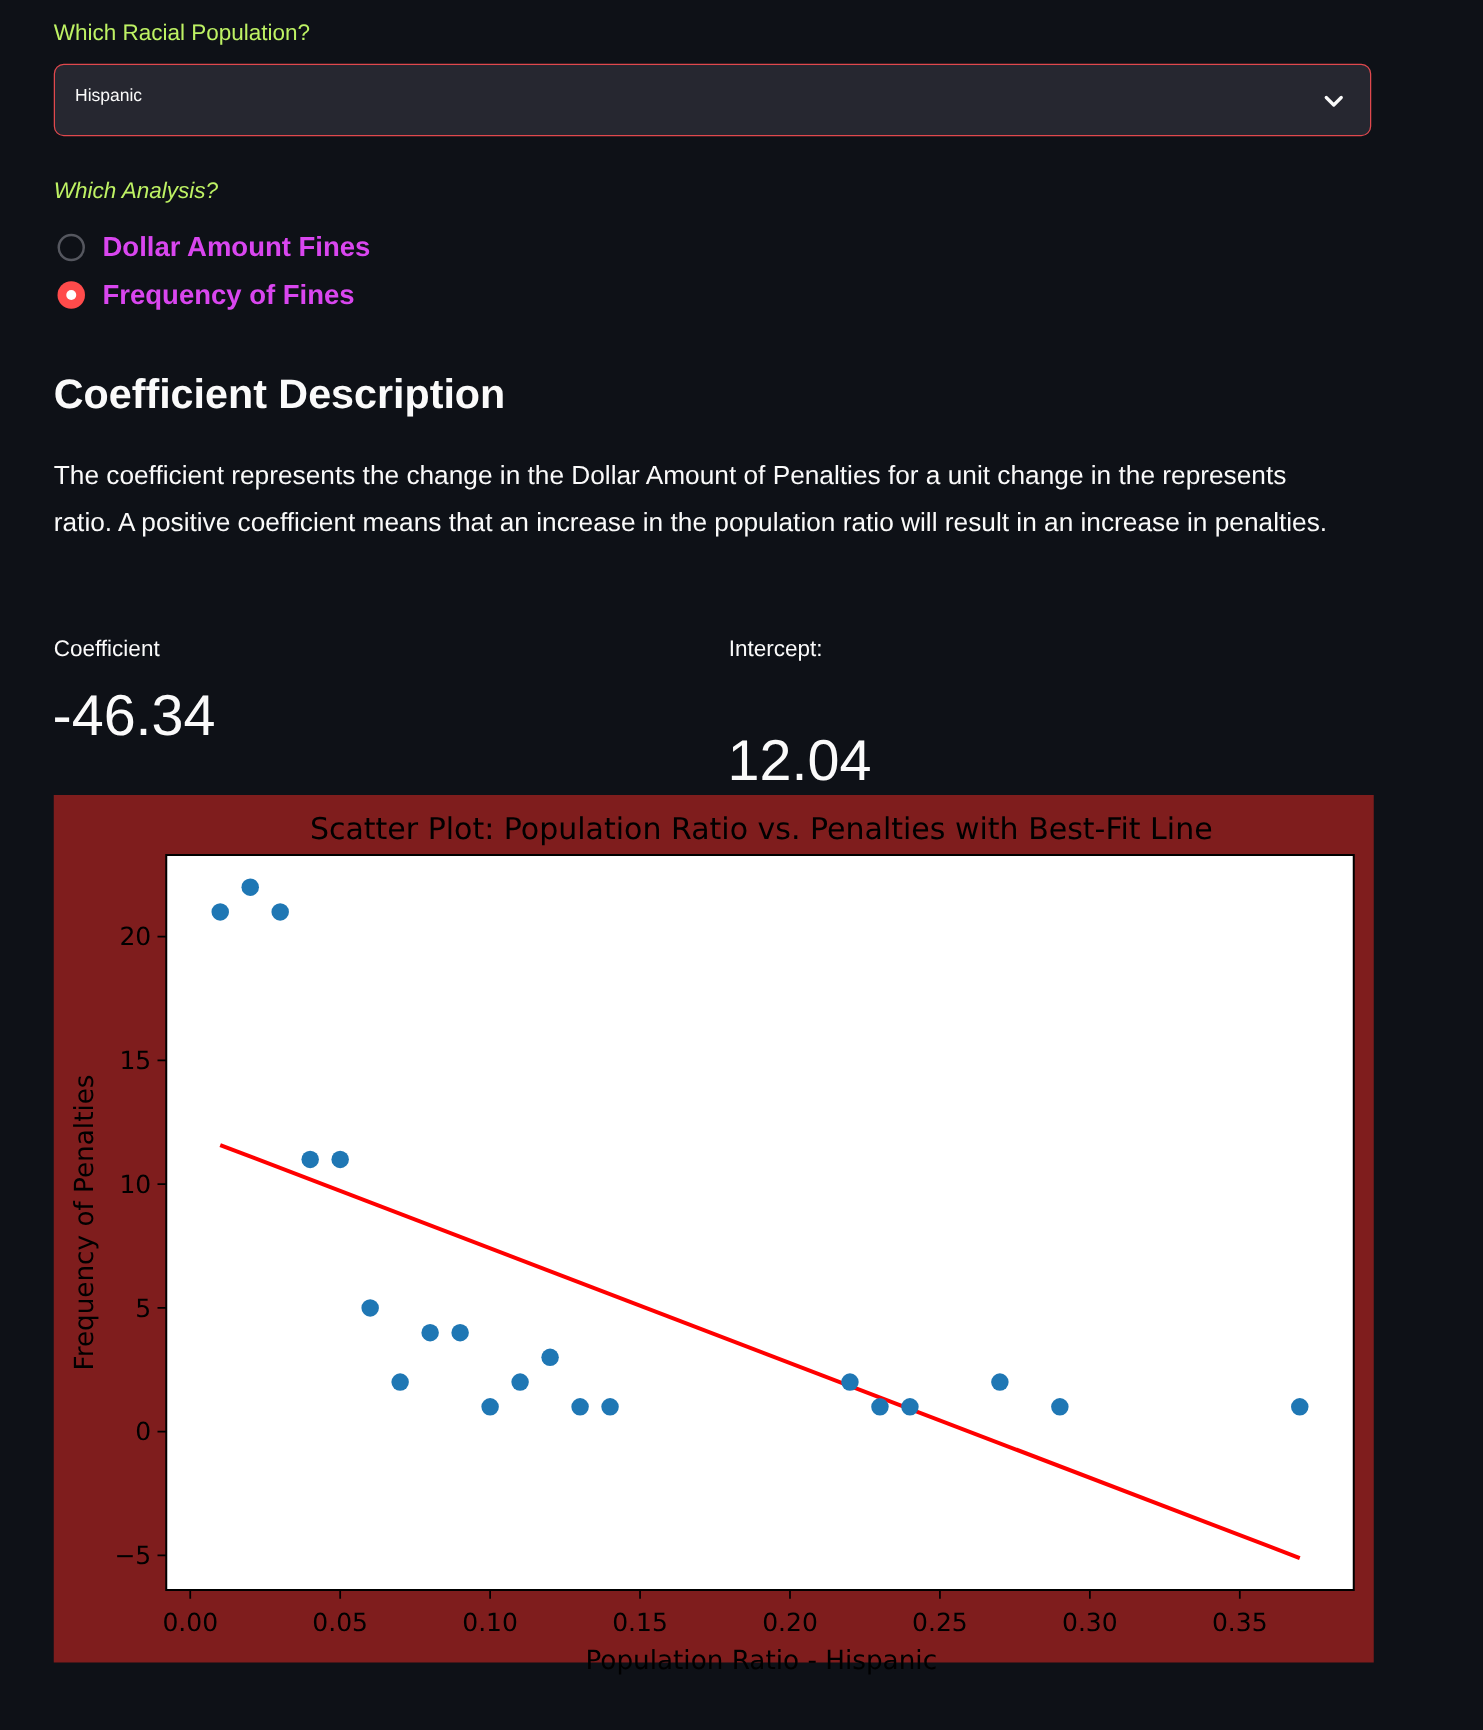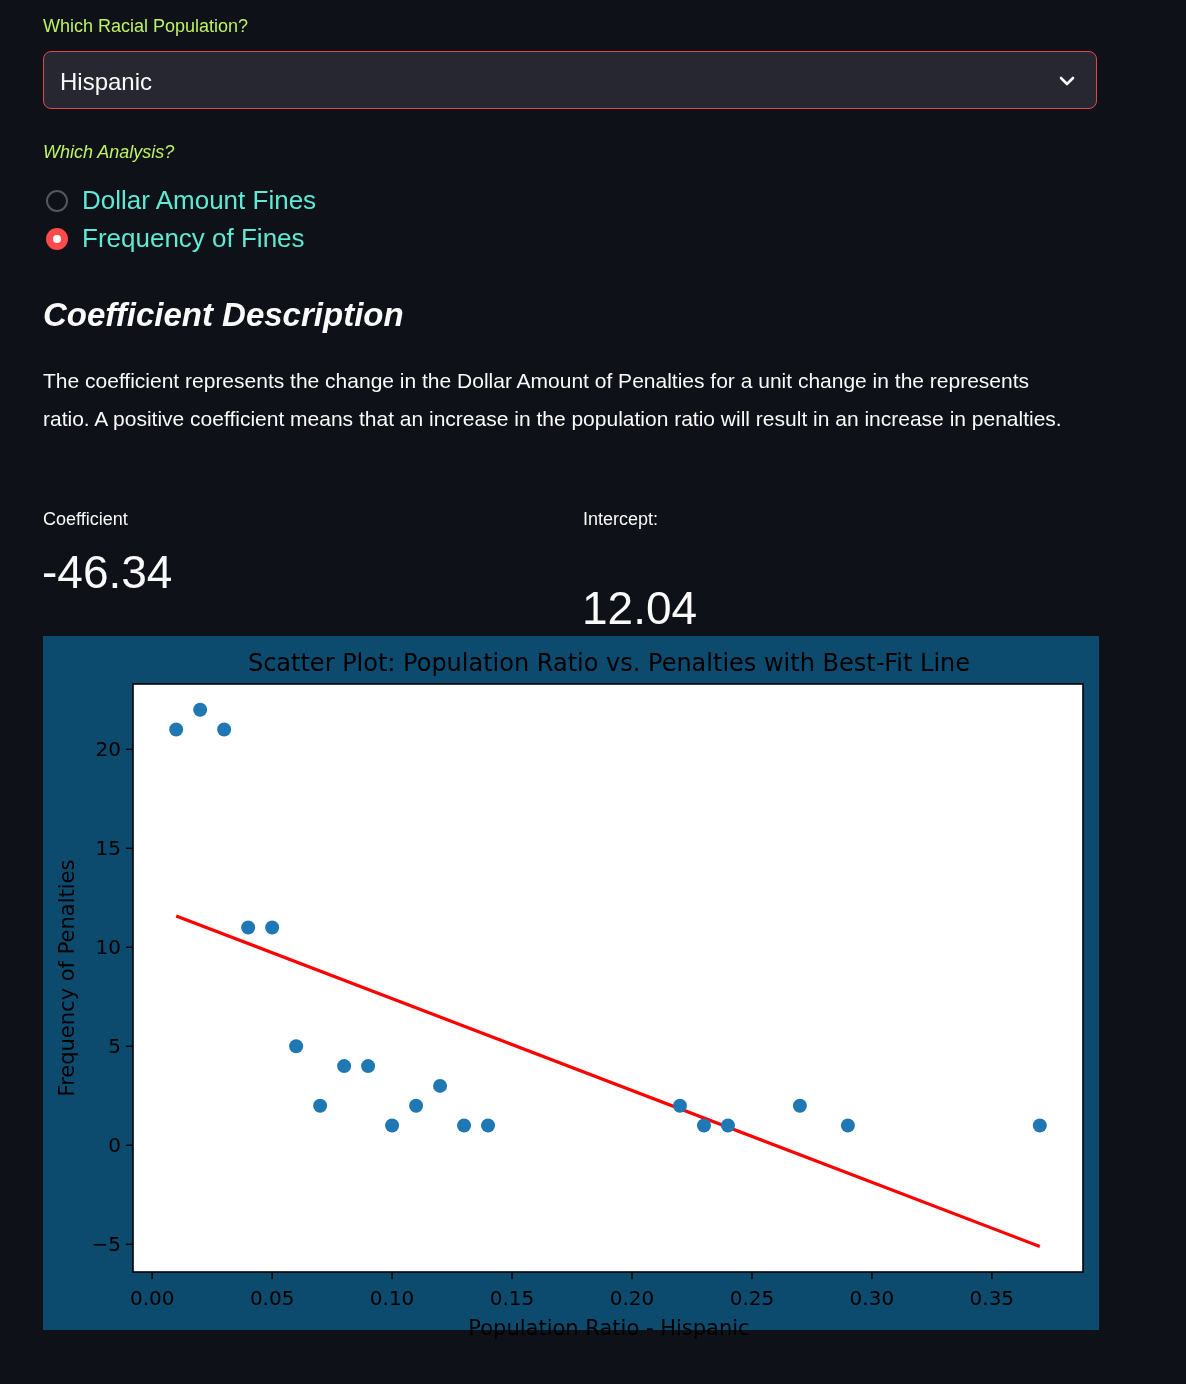--- a/index.html
+++ b/index.html
@@ -1,31 +1,31 @@
 <!DOCTYPE html>
 <html><head>
 <meta charset="utf-8">
 <style>
   html,body{margin:0;padding:0;background:#0e1117;}
   body{width:1186px;height:1384px;position:relative;overflow:hidden;color:#fafafa;font-family:"Liberation Sans","DejaVu Sans",sans-serif;}
   .label{position:absolute;left:43px;font-size:18px;color:#bef264;}
   .select{position:absolute;left:43px;top:51px;width:1054px;height:58px;background:#262730;border:1px solid #e0484d;border-radius:8px;box-sizing:border-box;cursor:pointer;}
-  .select .val{position:absolute;left:16px;top:16px;font-size:24px;color:#fafafa;}
+  .select .val{position:absolute;left:16px;top:16px;font-size:14px;color:#fafafa;}
   .select .chev{position:absolute;right:20px;top:20px;width:18px;height:18px;}
   .radio{position:absolute;left:46px;display:flex;align-items:center;cursor:pointer;}
   .radio .dot{width:22px;height:22px;border-radius:50%;box-sizing:border-box;margin-right:14px;position:relative;}
   .radio .dot.off{border:2px solid #55575f;background:#0e1117;}
   .radio .dot.on{background:#ff4b4b;}
   .radio .dot.on::after{content:"";position:absolute;left:7px;top:7px;width:8px;height:8px;border-radius:50%;background:#fff;}
-  .radio .txt{font-size:26px;color:#5eead4;}
-  h2{position:absolute;left:43px;top:296px;margin:0;font-size:33px;font-weight:bold;color:#fafafa;font-style:italic;}
+  .radio .txt{font-size:22px;color:#d946ef;font-weight:bold;}
+  h2{position:absolute;left:43px;top:296px;margin:0;font-size:33px;font-weight:bold;color:#fafafa;}
   .para{position:absolute;left:43px;top:362px;width:1030px;font-size:21px;line-height:38px;color:#fafafa;}
   .mlabel{position:absolute;font-size:18px;color:#fafafa;}
   .mval{position:absolute;font-size:46px;color:#fafafa;}
-  .chart{position:absolute;left:43px;top:636px;width:1056px;height:694px;background:#0c4a6e;}
+  .chart{position:absolute;left:43px;top:636px;width:1056px;height:694px;background:#7f1d1d;}
   .chart svg{position:absolute;left:0;top:0;}
 </style>
 </head>
 <body>
 
 <div class="label" style="top:16px;">Which Racial Population?</div>
 <div class="select">
   <span class="val">Hispanic</span>
   <svg class="chev" viewBox="0 0 18 18">
       <path d="M3 6 L9 12 L15 6" fill="none" stroke="#fafafa" stroke-width="2.6" stroke-linecap="round" stroke-linejoin="round"></path>

